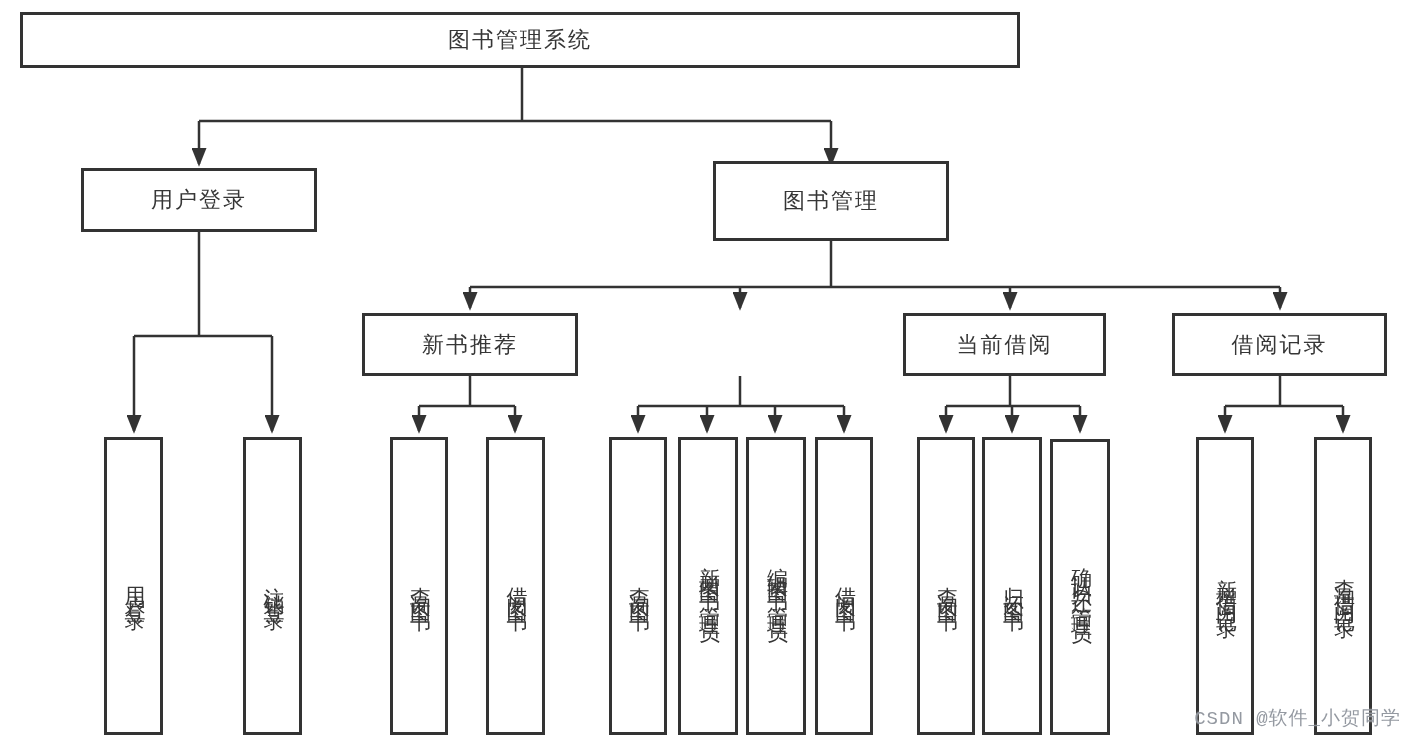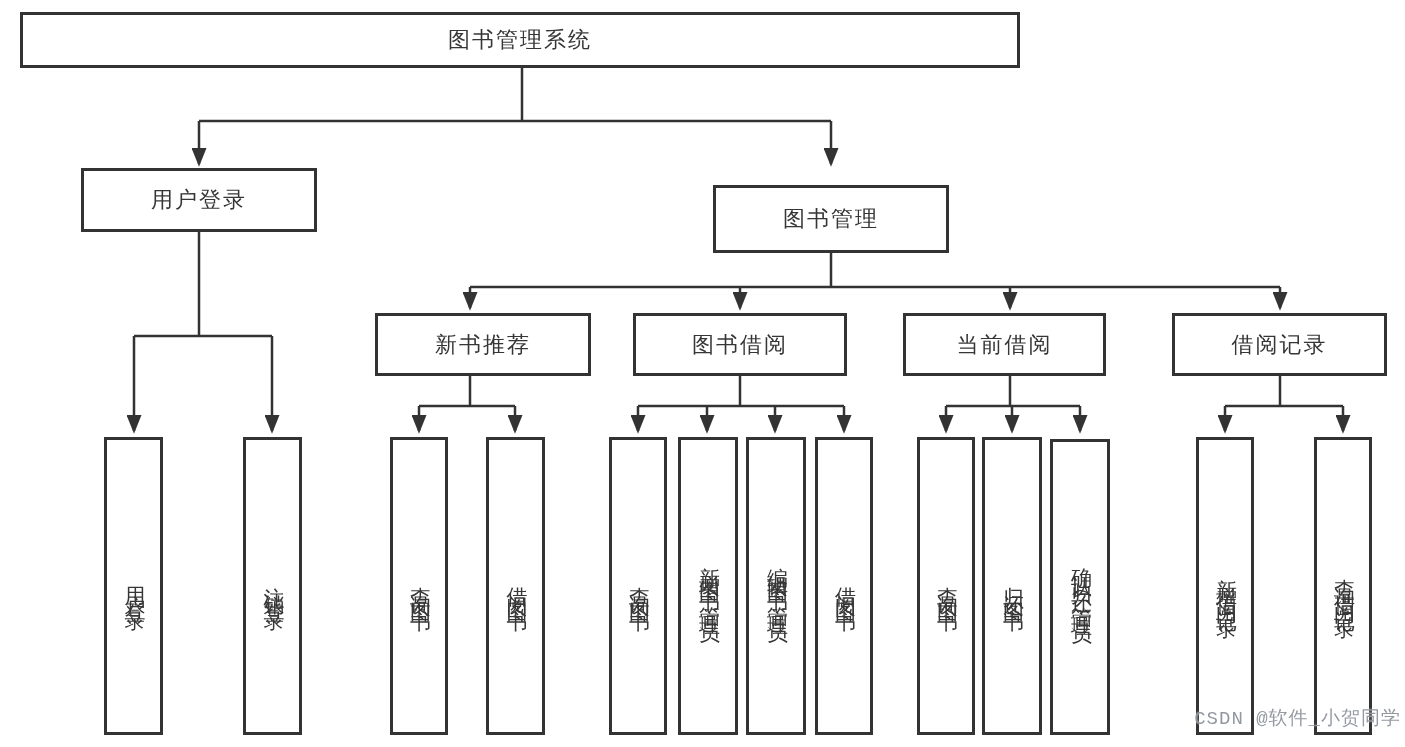--- a/index.html
+++ b/index.html
@@ -89,24 +89,23 @@
       <path d="M1280,376 L1280,406"></path>
       <path d="M1225,406 L1343,406"></path>
       <path d="M1225,406 L1225,431" marker-end="url(#arw)"></path>
       <path d="M1343,406 L1343,431" marker-end="url(#arw)"></path>
     </g>
   </svg>
 
   <div class="box h" style="left:20px;top:12px;width:1000px;height:56px;">图书管理系统</div>
 
   <div class="box h" style="left:81px;top:168px;width:236px;height:64px;">用户登录</div>
-  <div class="box h" style="left:713px;top:185px;width:236px;height:68px;">图书管理</div>
+  <div class="box h" style="left:713px;top:161px;width:236px;height:80px;">图书管理</div>
 
-  <div class="box h" style="left:375px;top:313px;width:216px;height:63px;">新书推荐</div>
-  <div class="box h" style="left:633px;top:313px;width:214px;height:63px;">图书借阅</div>
+  <div class="box h" style="left:362px;top:313px;width:216px;height:63px;">新书推荐</div>
   <div class="box h" style="left:903px;top:313px;width:203px;height:63px;">当前借阅</div>
   <div class="box h" style="left:1172px;top:313px;width:215px;height:63px;">借阅记录</div>
 
   <div class="box v" style="left:104px;top:437px;width:59px;height:298px;">用户登录</div>
   <div class="box v" style="left:243px;top:437px;width:59px;height:298px;">注销登录</div>
 
   <div class="box v" style="left:390px;top:437px;width:58px;height:298px;">查询图书</div>
   <div class="box v" style="left:486px;top:437px;width:59px;height:298px;">借阅图书</div>
 
   <div class="box v" style="left:609px;top:437px;width:58px;height:298px;">查询图书</div>

